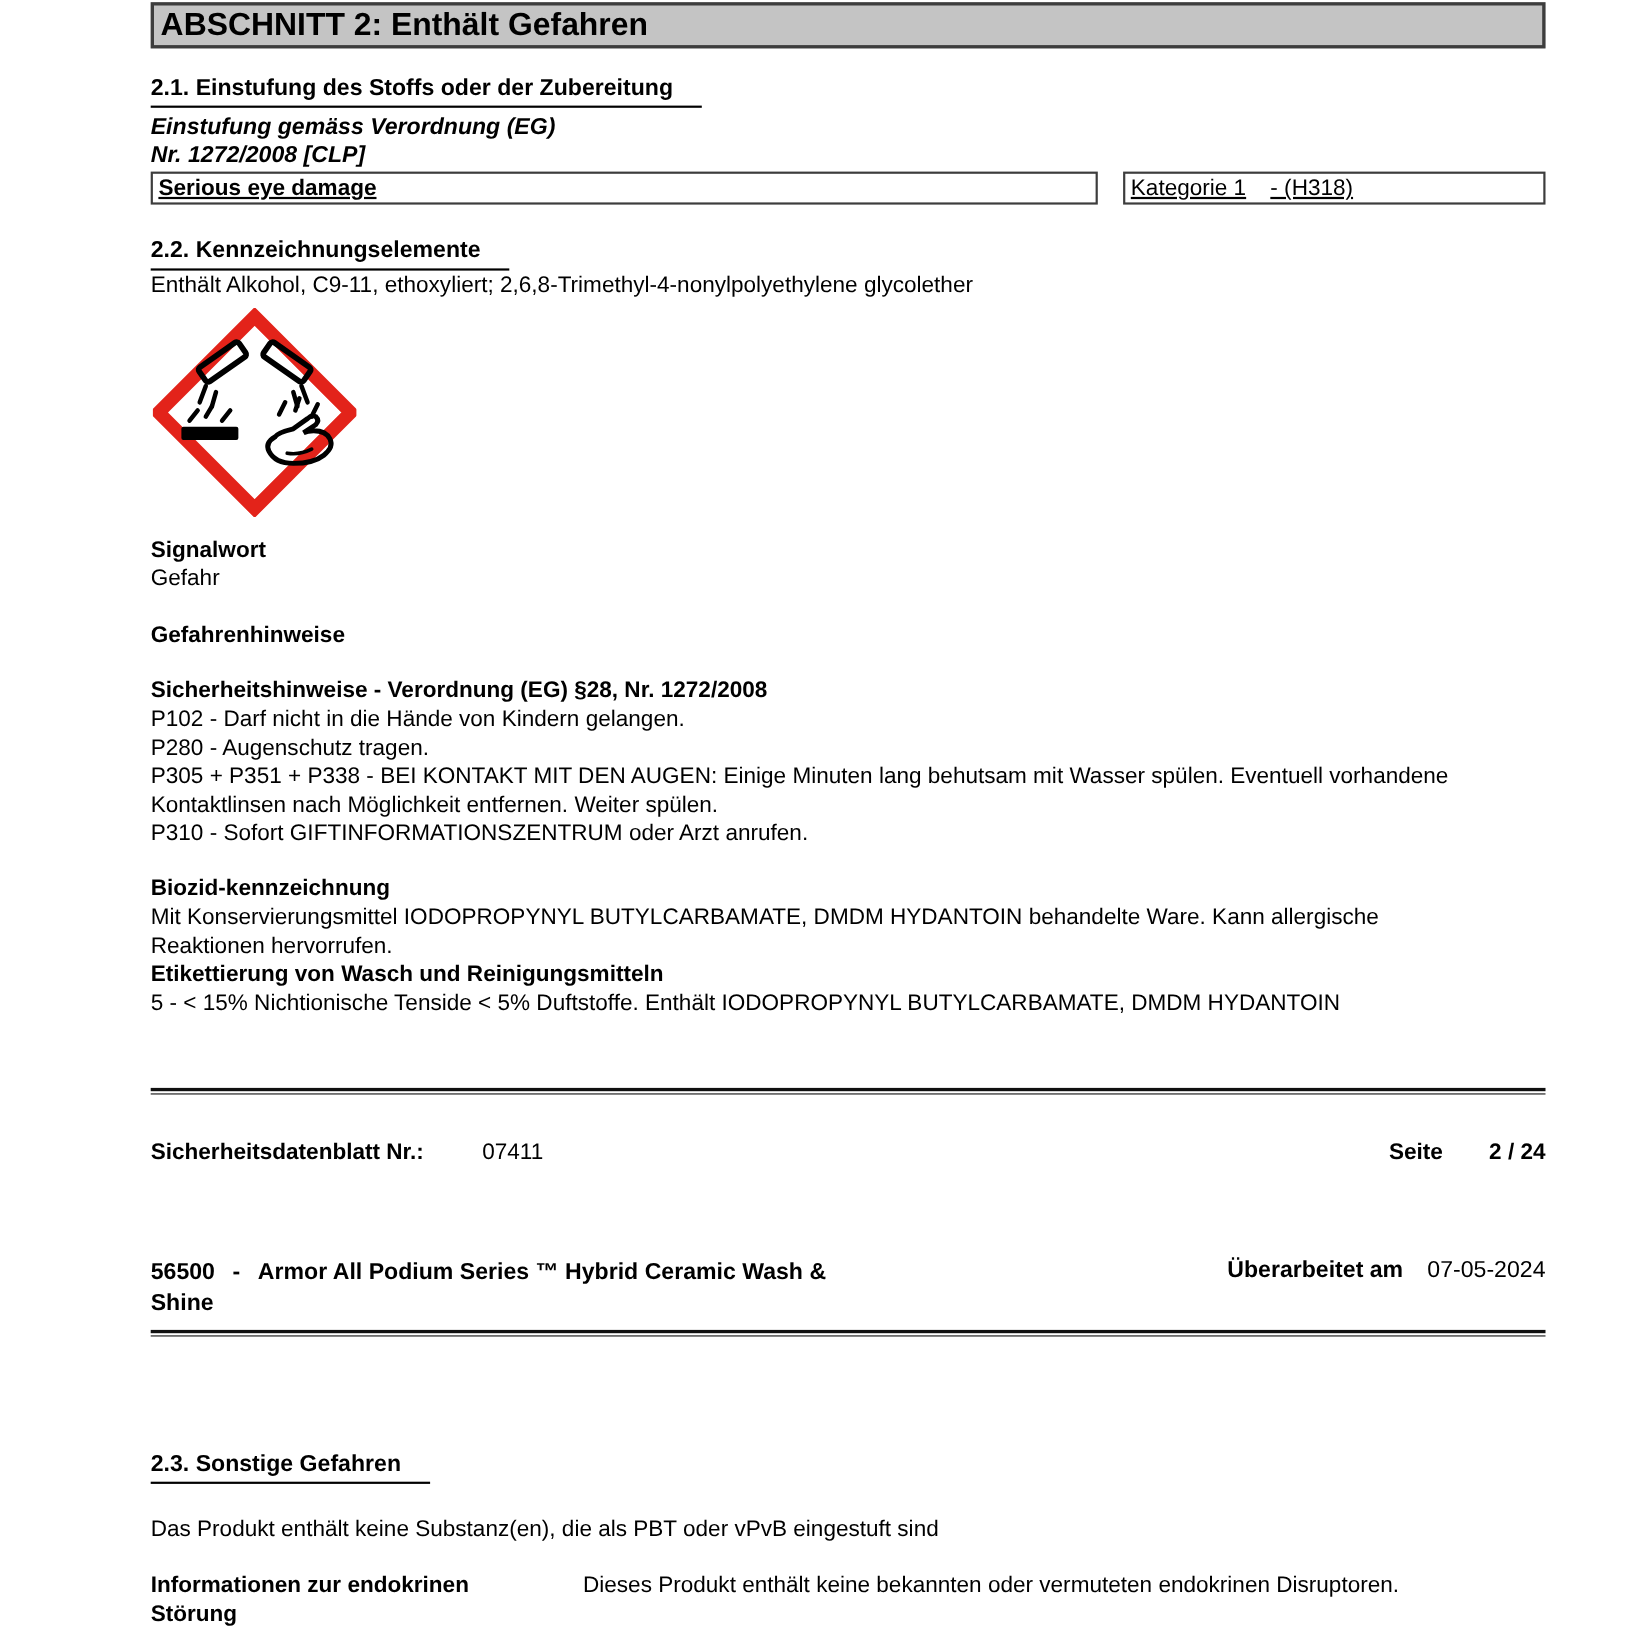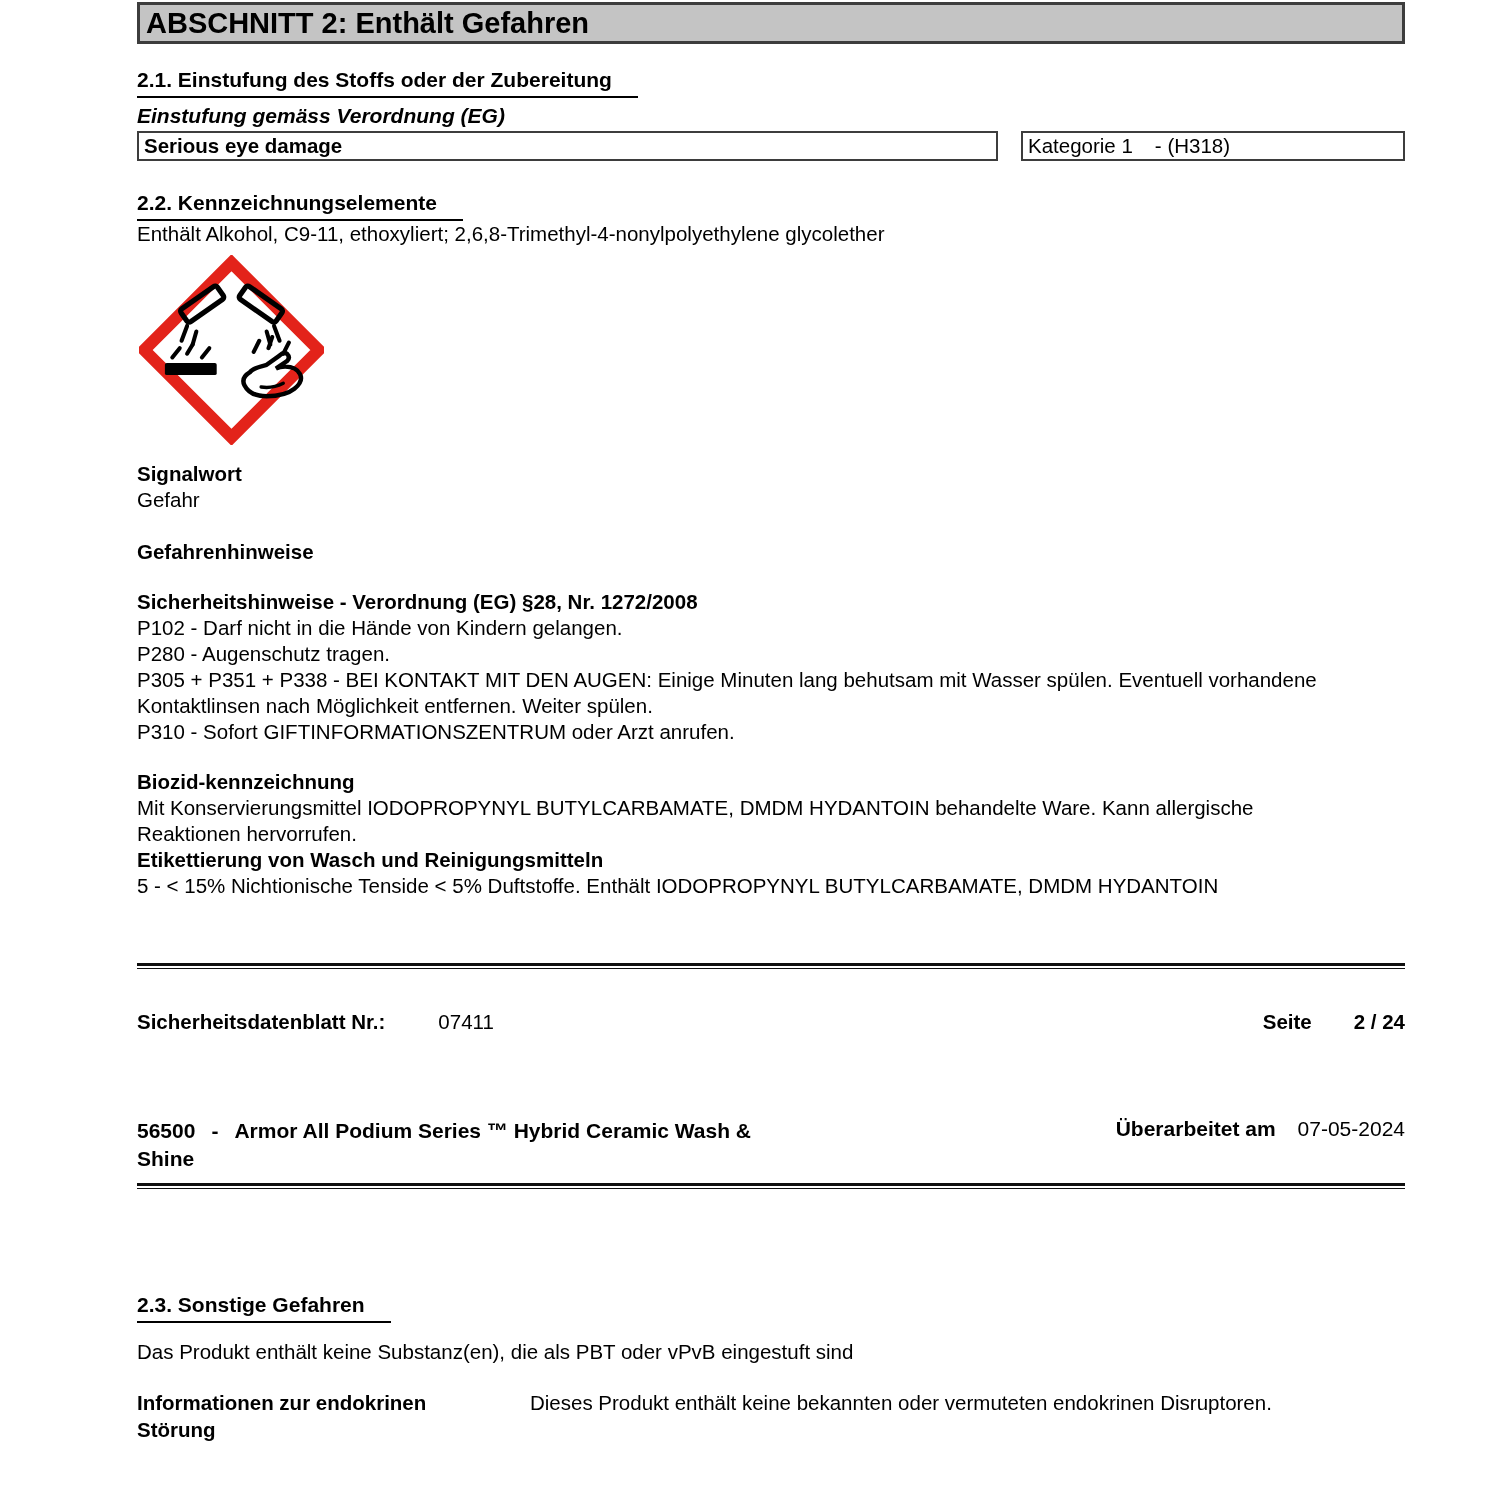--- a/index.html
+++ b/index.html
@@ -15,21 +15,21 @@
     font-weight:bold;font-size:29px;line-height:34px;padding:1px 6px;
   }
   .h-underline{
     display:inline-block;font-weight:bold;font-size:21px;line-height:24px;
     border-bottom:2px solid #000;padding:0 26px 4px 0;
   }
   .reg{font-style:italic;font-weight:bold;font-size:21px;line-height:25px;}
   .body-line{font-size:20.5px;line-height:26px;}
   .label{font-weight:bold;font-size:20.5px;line-height:26px;}
 
-  .class-row{display:flex;gap:23px;margin-top:3px;}
+  .class-row{display:flex;gap:23px;margin-top:3px;text-decoration:underline;}
   .cell{border:2px solid #3d3d3d;height:26px;line-height:26px;padding:0 5px;font-size:20.5px;}
   .cell-hazard{flex:1;font-weight:bold;}
   .cell-cat{width:370px;}
   .cat-code{margin-left:22px;}
 
   .rule{border-top:3px solid #101010;border-bottom:1px solid #101010;height:2px;}
 
   .footer-row{display:flex;align-items:baseline;gap:31px;}
   .sds-number{margin-left:22px;font-size:20.5px;}
   .page-group{margin-left:auto;display:flex;gap:42px;align-items:baseline;}
@@ -42,38 +42,39 @@
   .revised-label{font-weight:bold;font-size:21px;}
   .revised-date{font-size:21px;}
 
   .endocrine-row{display:flex;}
   .endocrine-label{width:393px;flex:none;font-weight:bold;font-size:20.5px;line-height:27px;}
   .endocrine-label .inner{display:block;width:340px;}
   .endocrine-text{font-size:20.5px;line-height:27px;}
 
   .mt5{margin-top:5px;}  .mt12{margin-top:12px;}
   .mt20{} .mt24{margin-top:24px;}
-  .mt26{margin-top:26px;} .mt28{margin-top:16px;}
+  .mt26{margin-top:26px;} .mt28{margin-top:28px;}
   .mt30{margin-top:30px;} .mt40{margin-top:40px;}
   .mt64{margin-top:64px;} .mt82{margin-top:82px;justify-content:center;}
   .mt10{margin-top:10px;} .mt104{margin-top:104px;}
   .biocide-text{max-width:1225px;}
   .pictogram{margin-top:8px;margin-left:2px;}
 </style>
 </head>
 <body>
 
 <div class="page">
 
   <div class="section-bar">ABSCHNITT 2: Enthält Gefahren</div>
 
   <div class="mt24">
     <span class="h-underline">2.1. Einstufung des Stoffs oder der Zubereitung</span>
   </div>
   <div class="reg mt5">Einstufung gemäss Verordnung (EG)</div>
+  <div class="reg">Nr. 1272/2008 [CLP]</div>
 
   <div class="class-row">
     <div class="cell cell-hazard">Serious eye damage</div>
     <div class="cell cell-cat">
       <span>Kategorie 1</span><span class="cat-code">- (H318)</span>
     </div>
   </div>
 
   <div class="mt30">
     <span class="h-underline">2.2. Kennzeichnungselemente</span>

